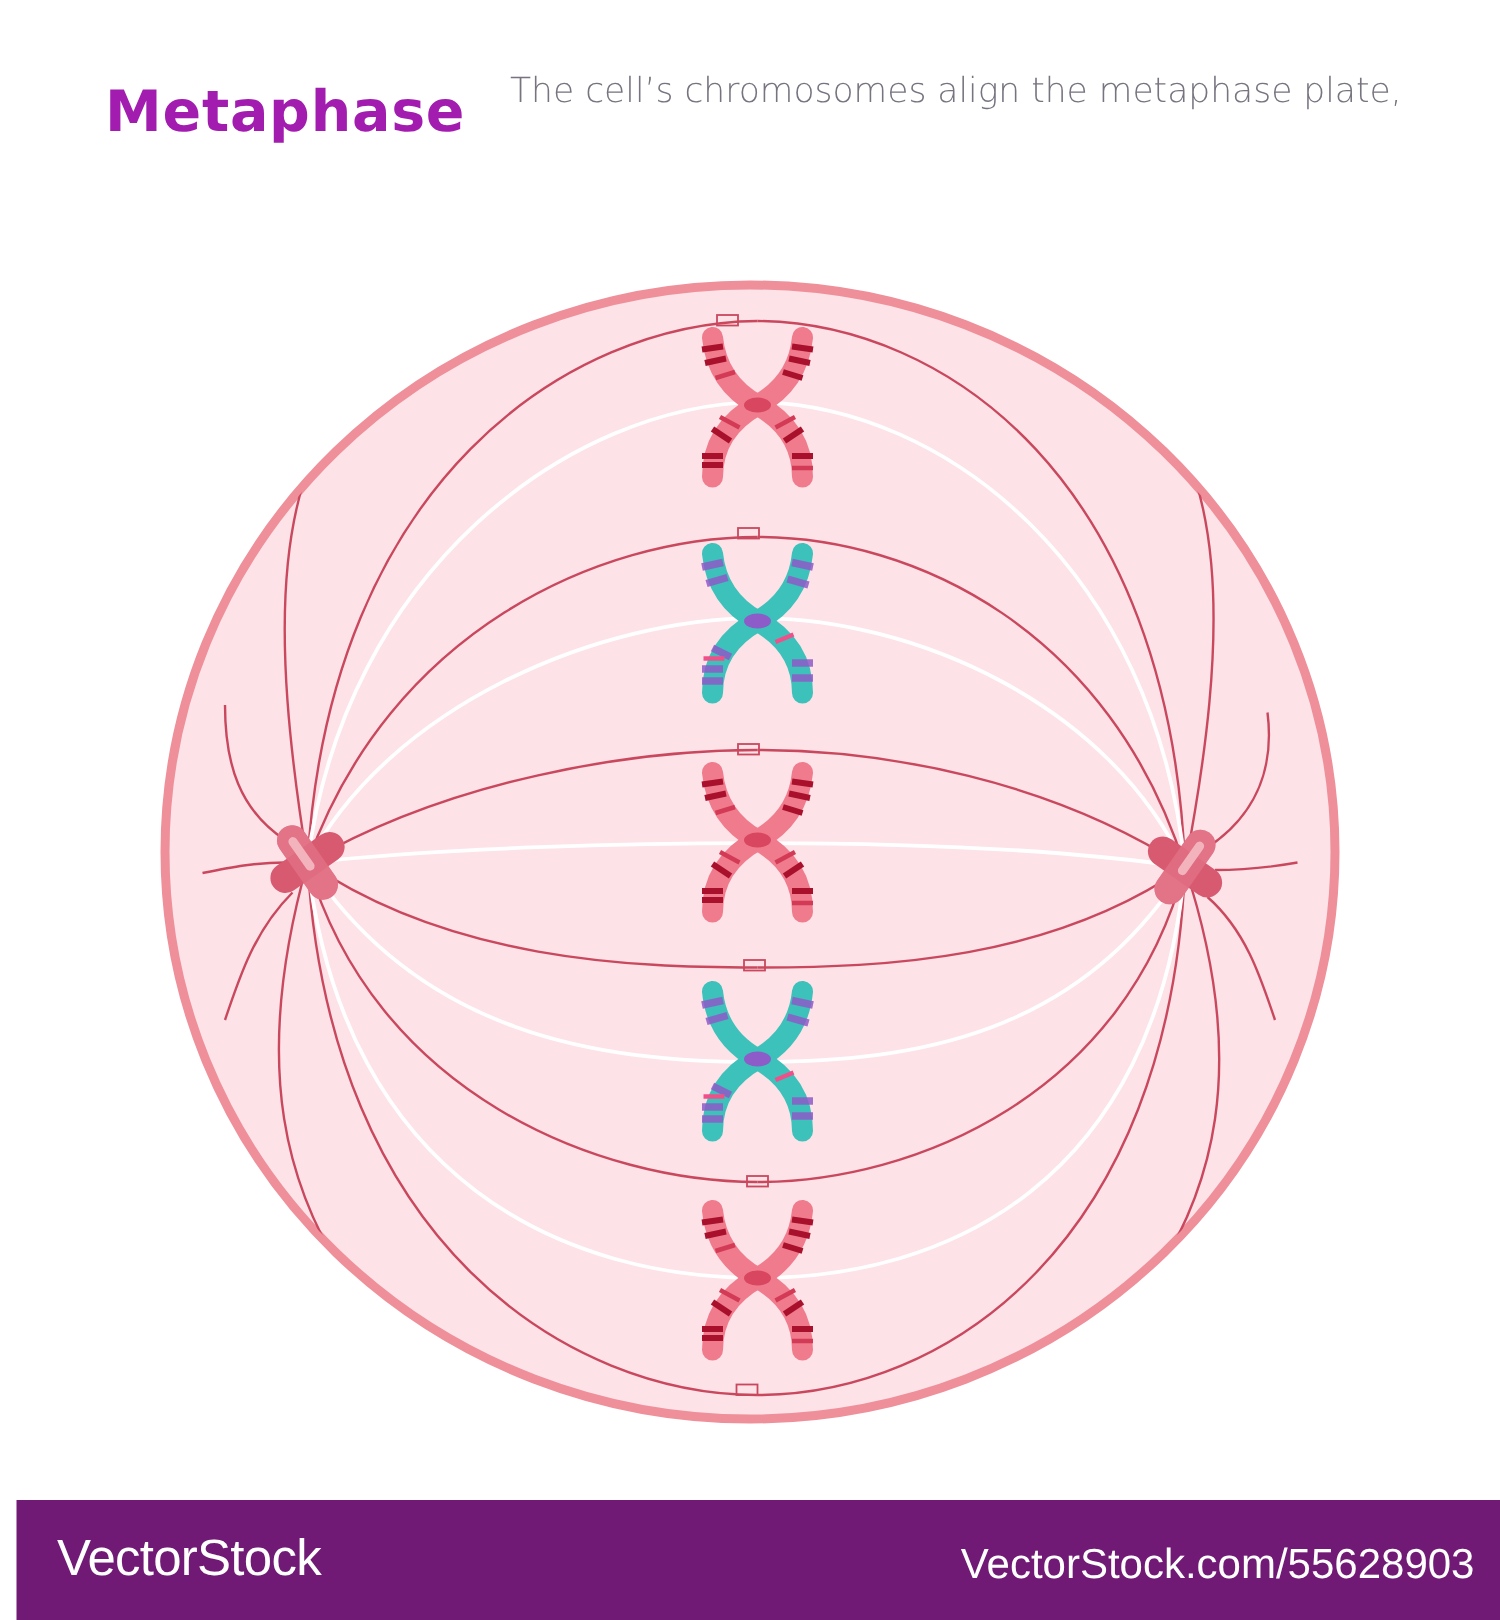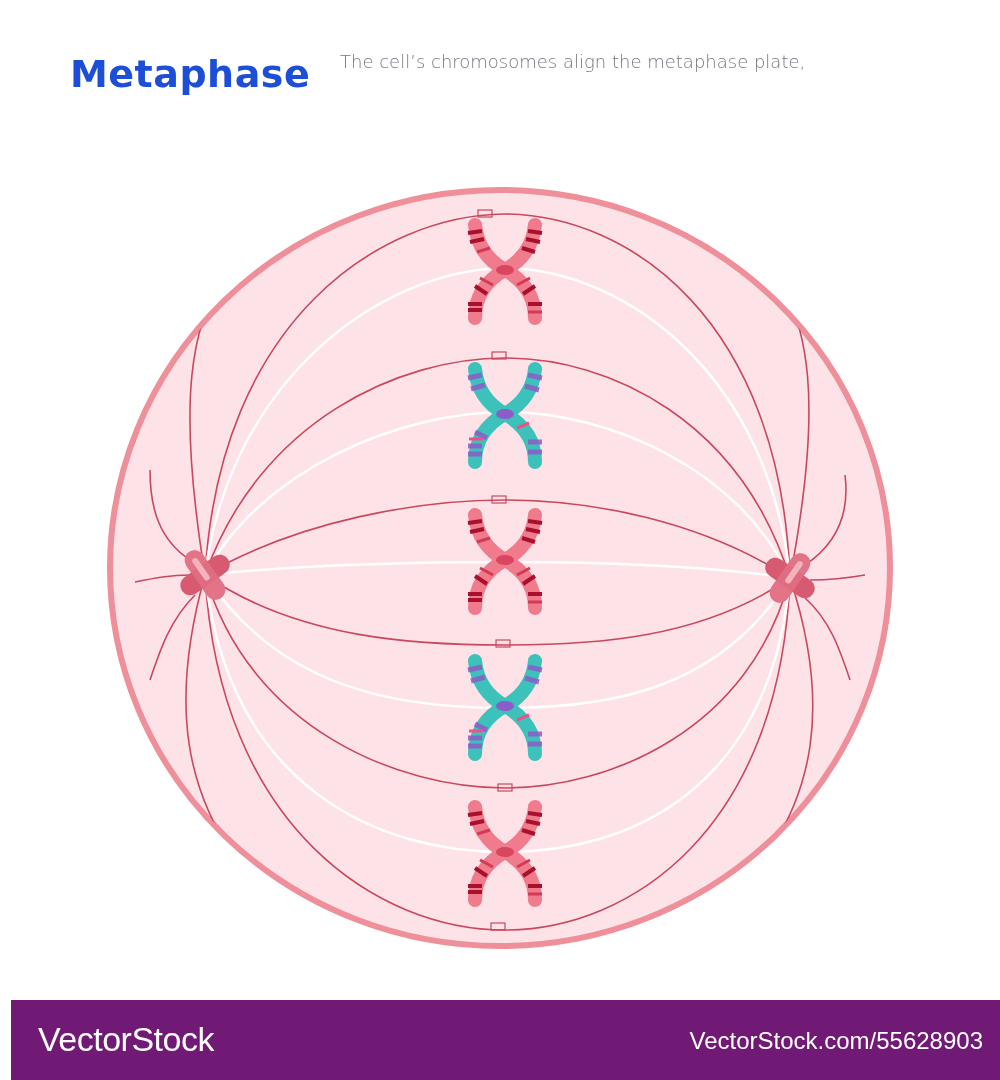--- a/index.html
+++ b/index.html
@@ -1,23 +1,23 @@
 <!DOCTYPE html>
 <html><head>
   <meta charset="utf-8">
   <style>
     html, body { margin: 0; padding: 0; }
     body { width: 1000px; height: 1080px; background: #ffffff; position: relative; overflow: hidden; font-family: "DejaVu Sans", sans-serif; }
-    .title { position: absolute; left: 70px; top: 52px; font-family: "DejaVu Sans", sans-serif; font-size: 38px; font-weight: bold; color: #1d4ed8; letter-spacing: 0.5px; }
-    .desc { position: absolute; left: 340px; top: 44px; width: 640px; font-family: "DejaVu Sans", sans-serif; font-size: 18px; line-height: 35px; color: #77737f; font-weight: 300; }
+    .title { position: absolute; left: 70px; top: 52px; font-family: "DejaVu Sans", sans-serif; font-size: 38px; font-weight: bold; color: #a21caf; letter-spacing: 0.5px; }
+    .desc { position: absolute; left: 340px; top: 44px; width: 640px; font-family: "DejaVu Sans", sans-serif; font-size: 23px; line-height: 35px; color: #77737f; font-weight: 300; }
     .desc div { white-space: nowrap; }
     .diagram { position: absolute; left: 0; top: 0; width: 1000px; height: 1000px; }
     .footer { position: absolute; left: 0; top: 1000px; width: 1000px; height: 80px; background: #701a75; margin-left: 11px; }
     .brand { position: absolute; left: 27px; top: 20px; font-family: "Liberation Sans", sans-serif; font-size: 34px; color: #ffffff; letter-spacing: -0.5px; }
-    .ref { position: absolute; right: 28px; top: 27px; font-family: "Liberation Sans", sans-serif; font-size: 24px; color: #ffffff; }
+    .ref { position: absolute; right: 28px; top: 27px; font-family: "Liberation Sans", sans-serif; font-size: 28px; color: #ffffff; }
   </style>
 </head>
 <body>
 
 <div class="title">Metaphase</div>
 <div class="desc">
   <div>The cell’s chromosomes align the metaphase plate,</div>
 </div>
 
 <svg class="diagram" viewBox="0 0 1000 1000" xmlns="http://www.w3.org/2000/svg">

